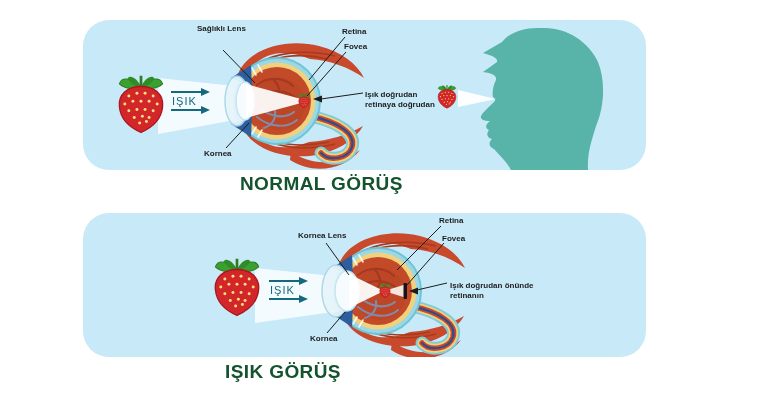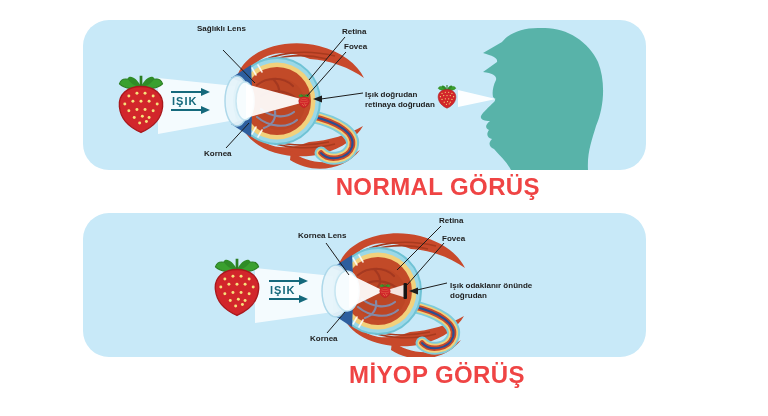--- a/index.html
+++ b/index.html
@@ -2,26 +2,26 @@
 <html><head>
 <meta charset="utf-8">
 <style>
   html,body{margin:0;padding:0;background:#ffffff;}
   .canvas{position:relative;width:768px;height:416px;background:#ffffff;overflow:hidden;
           font-family:"Liberation Sans",sans-serif;}
   .panel{position:absolute;left:83px;width:563px;background:#c8e9f8;border-radius:26px;overflow:hidden;}
   .panel-top{top:20px;height:150px;}
   .panel-bottom{top:213px;height:144px;}
   .fig{position:absolute;left:0;top:0;}
-  .title{position:absolute;font-size:24px;font-weight:600;letter-spacing:.4px;color:#ef4444;
-         text-align:right;width:300px;white-space:nowrap;}
+  .title{position:absolute;font-size:19px;font-weight:600;letter-spacing:.4px;color:#14532d;
+         text-align:left;width:300px;white-space:nowrap;}
   .title-normal{top:173px;left:240px;}
   .title-miyop{top:361px;left:225px;}
   .label{position:absolute;font-size:8px;font-weight:700;line-height:1.3;color:#1d1d1d;white-space:nowrap;}
-  .isik{color:#15697c;font-size:11px;font-weight:700;letter-spacing:1px;}
+  .isik{color:#15697c;font-size:11px;font-weight:400;letter-spacing:1px;}
   .note{font-weight:600;margin-top:6px;}
   .note span{display:block;}
 </style>
 </head>
 <body>
 
 <div class="canvas">
 
   <svg width="0" height="0" style="position:absolute">
     <defs>
@@ -179,22 +179,22 @@
         <line x1="364" y1="70" x2="334" y2="77"></line>
         <line x1="244" y1="120" x2="262" y2="99"></line>
       </g>
       <polygon points="326,78 335,74.5 335,81.5" fill="#1d1d1d"></polygon>
     </svg>
 
     <div class="label" style="left:215px;top:18px">Kornea Lens</div>
     <div class="label" style="left:356px;top:3px">Retina</div>
     <div class="label" style="left:359px;top:21px">Fovea</div>
     <div class="label note" style="left:367px;top:62px">
-      <span>Işık odaklanır önünde</span>
-      <span>doğrudan</span>
+      <span>Işık doğrudan önünde</span>
+      <span>retinanın</span>
     </div>
     <div class="label" style="left:227px;top:121px">Kornea</div>
     <div class="label isik" style="left:187px;top:70px">IŞIK</div>
   </div>
 
-  <div class="title title-miyop">MİYOP GÖRÜŞ</div>
+  <div class="title title-miyop">IŞIK GÖRÜŞ</div>
 
 </div>
 
 </body></html>

